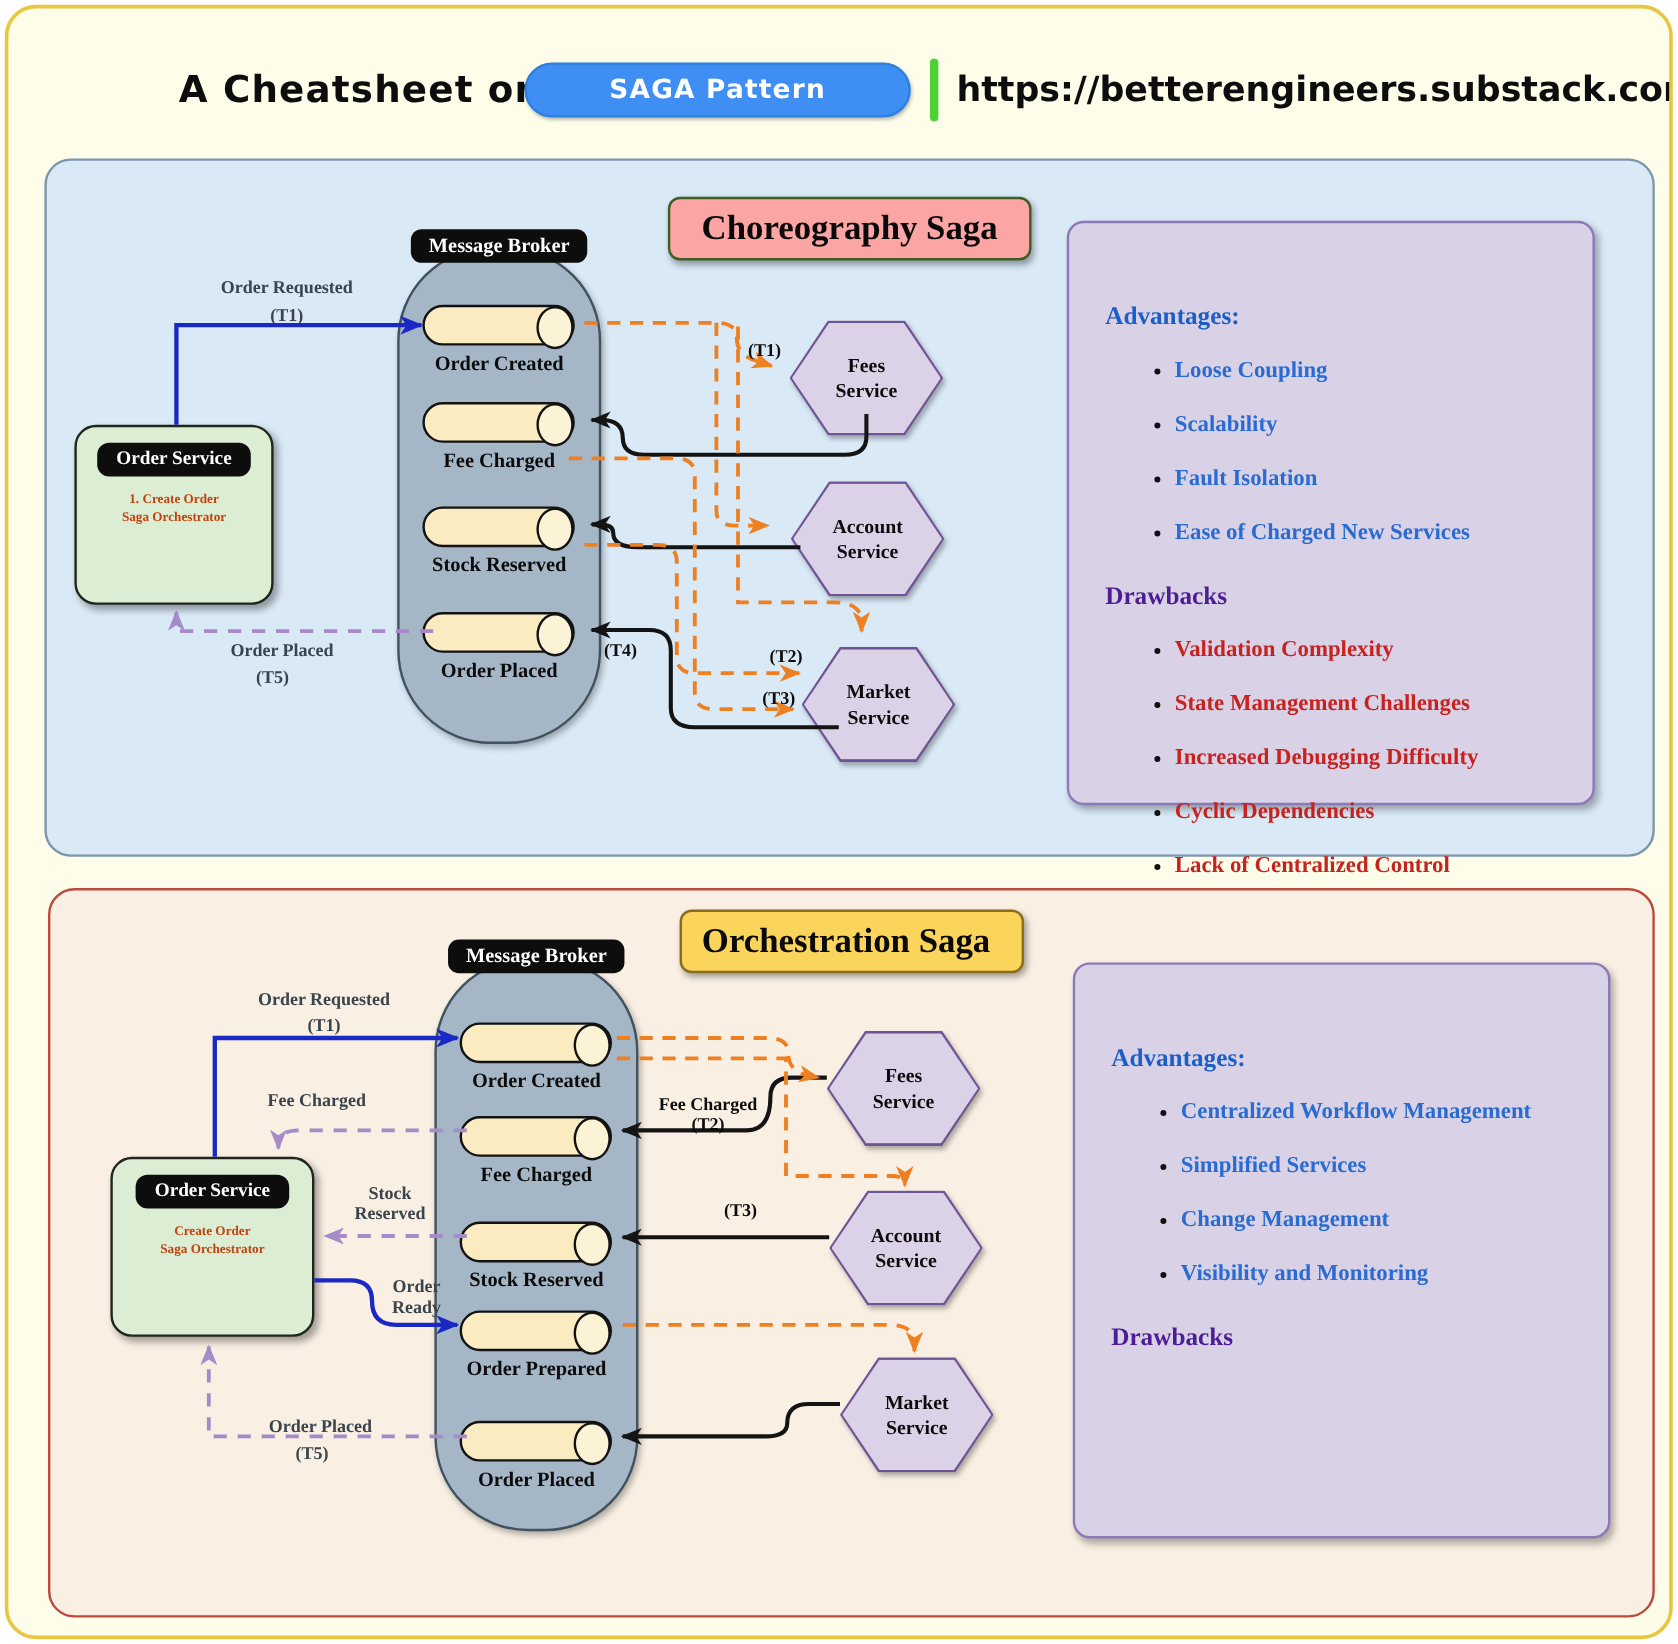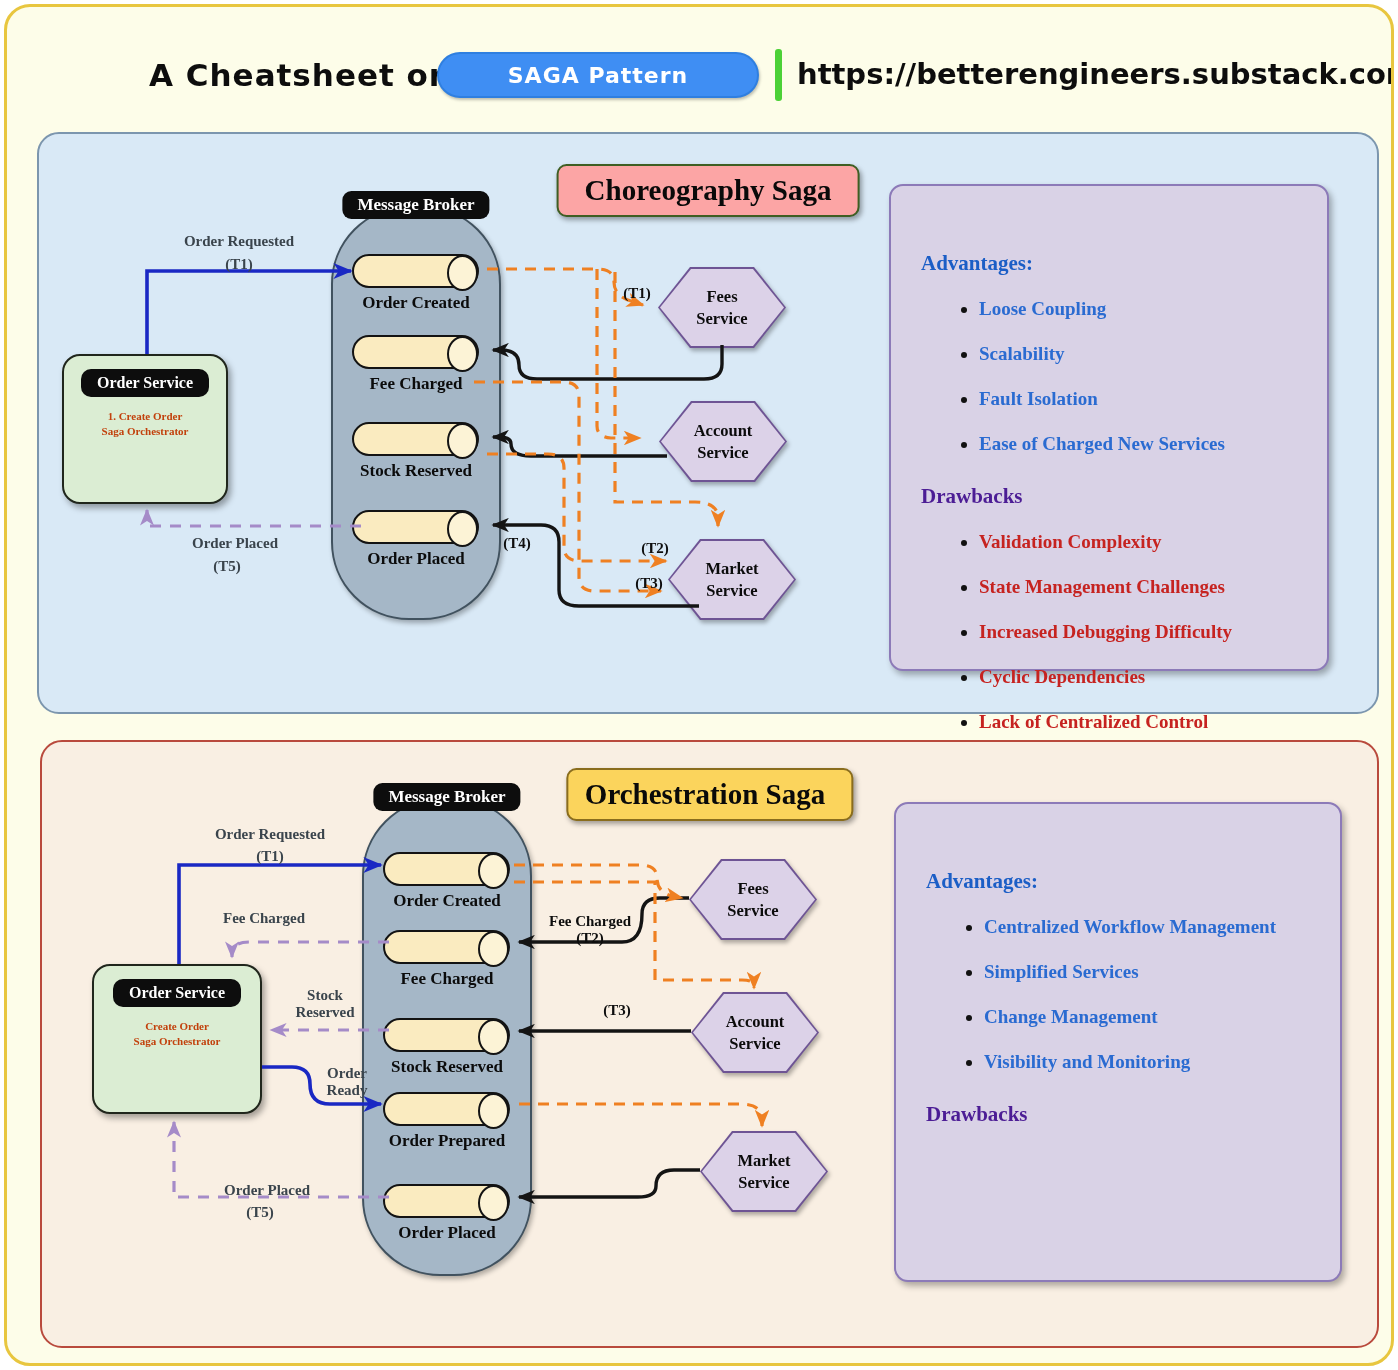--- a/index.html
+++ b/index.html
@@ -20,21 +20,21 @@
 
   
   .panel { position:absolute; border-radius:22px; }
   .panel.chor { left:30px; top:125px; width:1342px; height:582px; background:#D9E9F6; border:2px solid #7C96AE; }
   .panel.orch { left:33px; top:733px; width:1339px; height:608px; background:#F9EFE3; border:2.5px solid #B94A3D; }
 
   .sec-title { position:absolute; left:50%; transform:translateX(-50%); padding:8px 26px;
                font-weight:bold; font-size:29px; color:#0a0a0a; border-radius:10px;
                box-shadow:2px 3px 5px rgba(0,0,0,.35); white-space:nowrap; }
   .sec-title.green { top:18px; background:#fca5a5; border:2px solid #3F5E23;margin-top:12px; }
-  .sec-title.gold  { top:26px; background:#FBD45C; border:2px solid #8A6D1D;padding-left:17px; }
+  .sec-title.gold  { top:16px; background:#FBD45C; border:2px solid #8A6D1D;padding-left:17px; }
 
   
   .broker { position:absolute; background:#A5B7C7; border:2.5px solid #41525F; border-radius:78px;
             box-shadow:2px 3px 5px rgba(0,0,0,.3); }
   .broker.chor-b { left:292px; top:72px; width:170px; height:414px; }
   .broker.orch-b { left:320px; top:56px; width:170px; height:478px; }
   .broker-pill { position:absolute; top:-17px; left:50%; transform:translateX(-50%); background:#0d0d0d;
                  color:#fff; font-weight:bold; font-size:17px; padding:4px 15px; border-radius:9px; white-space:nowrap; }
   .queue { position:absolute; left:50%; transform:translateX(-50%); width:128px; text-align:center; }
   .cyl { position:relative; width:127px; height:34px; background:#FAEBC0; border:2px solid #131313;
@@ -46,21 +46,21 @@
   
   .osbox { position:absolute; background:#DBEDD3; border:2.5px solid #20261c; border-radius:18px;
            box-shadow:3px 4px 6px rgba(0,0,0,.35); text-align:center; }
   .osbox.chor-os { left:23px; top:220px; width:166px; height:150px; }
   .osbox.orch-os { left:50px; top:222px; width:170px; height:150px; }
   .ospill { display:inline-block; margin-top:13px; background:#0d0d0d; color:#fff; font-weight:bold;
             font-size:16px; padding:5px 16px; border-radius:10px;text-align:right; }
   .osbody { margin-top:12px; font-weight:bold; font-size:11px; color:#c2410c; line-height:1.35; }
 
   
-  .hex { position:absolute; width:128px; height:81px; filter:drop-shadow(2px 3px 2px rgba(0,0,0,.3)); }
+  .hex { position:absolute; width:128px; height:96px; filter:drop-shadow(2px 3px 2px rgba(0,0,0,.3)); }
   .hex .hex-b { position:absolute; inset:0;
         clip-path:polygon(25% 0,75% 0,100% 50%,75% 100%,25% 100%,0 50%); background:#6E5494; }
   .hex .hex-i { position:absolute; inset:2px;
         clip-path:polygon(25% 0,75% 0,100% 50%,75% 100%,25% 100%,0 50%); background:#DCD2E8;
         display:flex; align-items:center; justify-content:center; text-align:center;
         font-weight:bold; font-size:16.5px; color:#0b0b0b; line-height:1.3; }
 
   
   .adv { position:absolute; background:#D9D2E6; border:2px solid #8C7AB8; border-radius:14px;
          box-shadow:3px 4px 6px rgba(0,0,0,.3); padding:65px 30px 20px 30px; }

